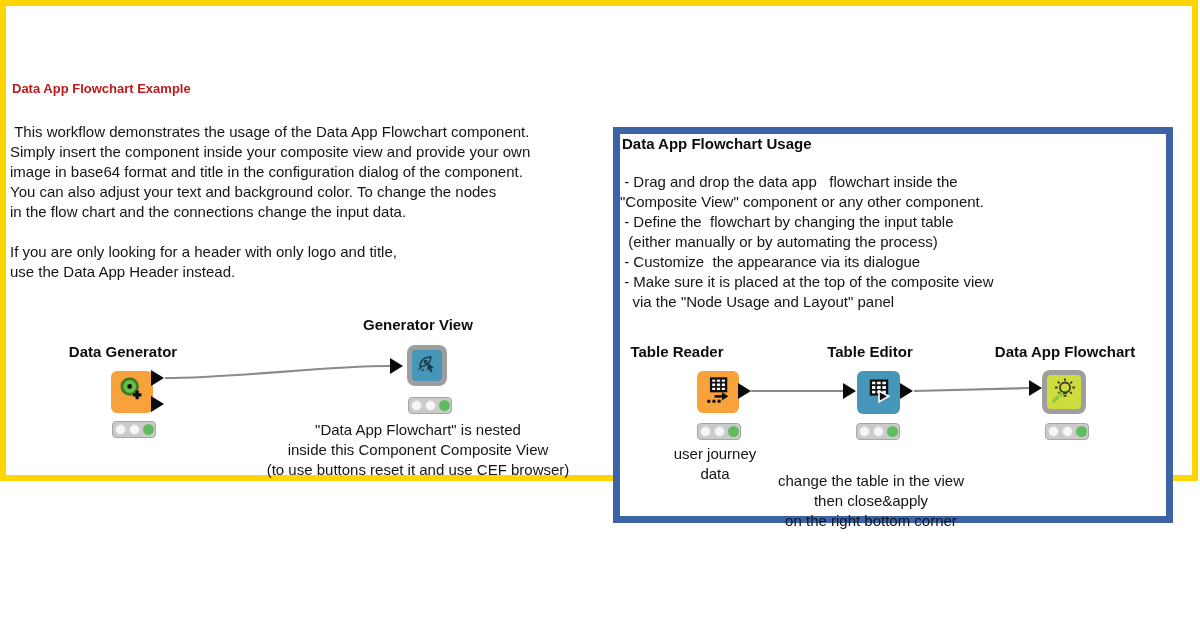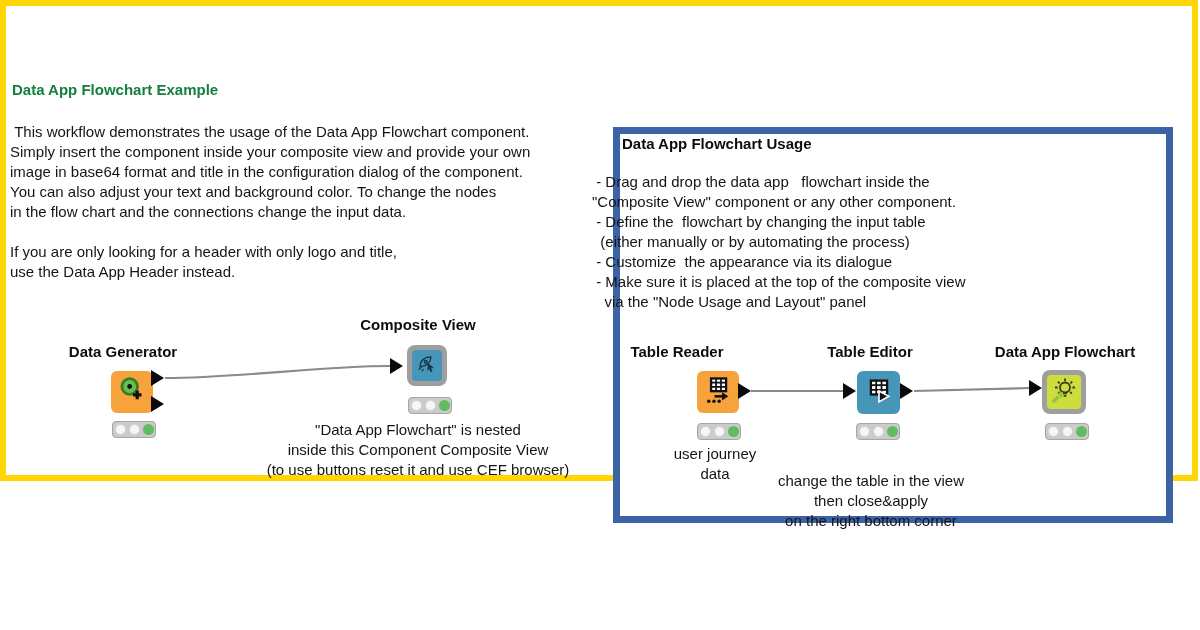--- a/index.html
+++ b/index.html
@@ -3,31 +3,31 @@
 <meta charset="utf-8">
 <style>
   html,body{margin:0;padding:0;background:#ffffff;}
   #canvas{position:relative;width:1200px;height:630px;background:#ffffff;overflow:hidden;
           font-family:"Liberation Sans","DejaVu Sans",sans-serif;color:#111;}
 
   
   .outer-frame{position:absolute;left:0;top:72;width:1198px;height:481px;
                border:6px solid #FFD502;background:#ffffff;box-sizing:border-box;}
 
-  .frame-title{position:absolute;left:12px;top:81px;font-size:15px;font-weight:bold;color:#15803d;}
+  .frame-title{position:absolute;left:12px;top:81px;font-size:13px;font-weight:bold;color:#b91c1c;}
 
   .intro{position:absolute;left:10px;top:122px;width:620px;font-size:15px;line-height:20px;
          white-space:pre-wrap;color:#151515;}
   .intro.p2{top:242px;}
 
   
   .usage-panel{position:absolute;left:613px;top:127px;width:560px;height:396px;
                border:7px solid #3B63A6;background:#ffffff;box-sizing:border-box;}
   .usage-title{position:absolute;left:622px;top:135px;font-size:15px;font-weight:bold;color:#0d0d0d;}
-  .usage-body{position:absolute;left:592px;top:172px;width:545px;font-size:15px;line-height:20px;
+  .usage-body{position:absolute;left:620px;top:172px;width:545px;font-size:15px;line-height:20px;
               white-space:pre-wrap;color:#151515;}
 
   
   .node-label{position:absolute;font-size:15px;font-weight:bold;text-align:center;color:#0d0d0d;}
   .caption{position:absolute;font-size:15px;line-height:20px;text-align:center;
            white-space:pre-wrap;color:#151515;}
   .node{position:absolute;border-radius:6px;z-index:2;display:flex;align-items:center;justify-content:center;}
   .node.orange{background:#F8A23B;}
   .node.blue{background:#4596B9;}
   .comp-frame{position:absolute;background:#9E9E9E;border-radius:8px;z-index:2;
@@ -81,21 +81,21 @@
     </span>
   </div>
   <div class="port" style="left:151px;top:370px;"></div>
   <div class="port" style="left:151px;top:396px;"></div>
   <div class="traffic-light" style="left:112px;top:421px;">
     <span class="dot off"></span>
       <span class="dot off"></span>
       <span class="dot on"></span>
   </div>
 
-  <div class="node-label" style="left:348px;top:316px;width:140px;">Composite View</div>
+  <div class="node-label" style="left:348px;top:316px;width:140px;">Generator View</div>
 
   <div class="port" style="left:390px;top:358px;"></div>
   <div class="comp-frame" style="left:407px;top:345px;width:40px;height:41px;">
     <div class="comp-inner blue" style="width:30px;height:31px;">
       <span>
         <svg width="26" height="26" viewBox="0 0 30 30">
           <g fill="none" stroke="#17384A" stroke-width="1.6">
             <path d="M7,18 C7,11 12,6.5 19.5,7 C19,13.5 15,17.5 8,18 Z"></path>
             <circle cx="13.5" cy="12.5" r="1.6"></circle>
             <path d="M5.5,21.5 l3,-3 M9,23 l2,-2"></path>

